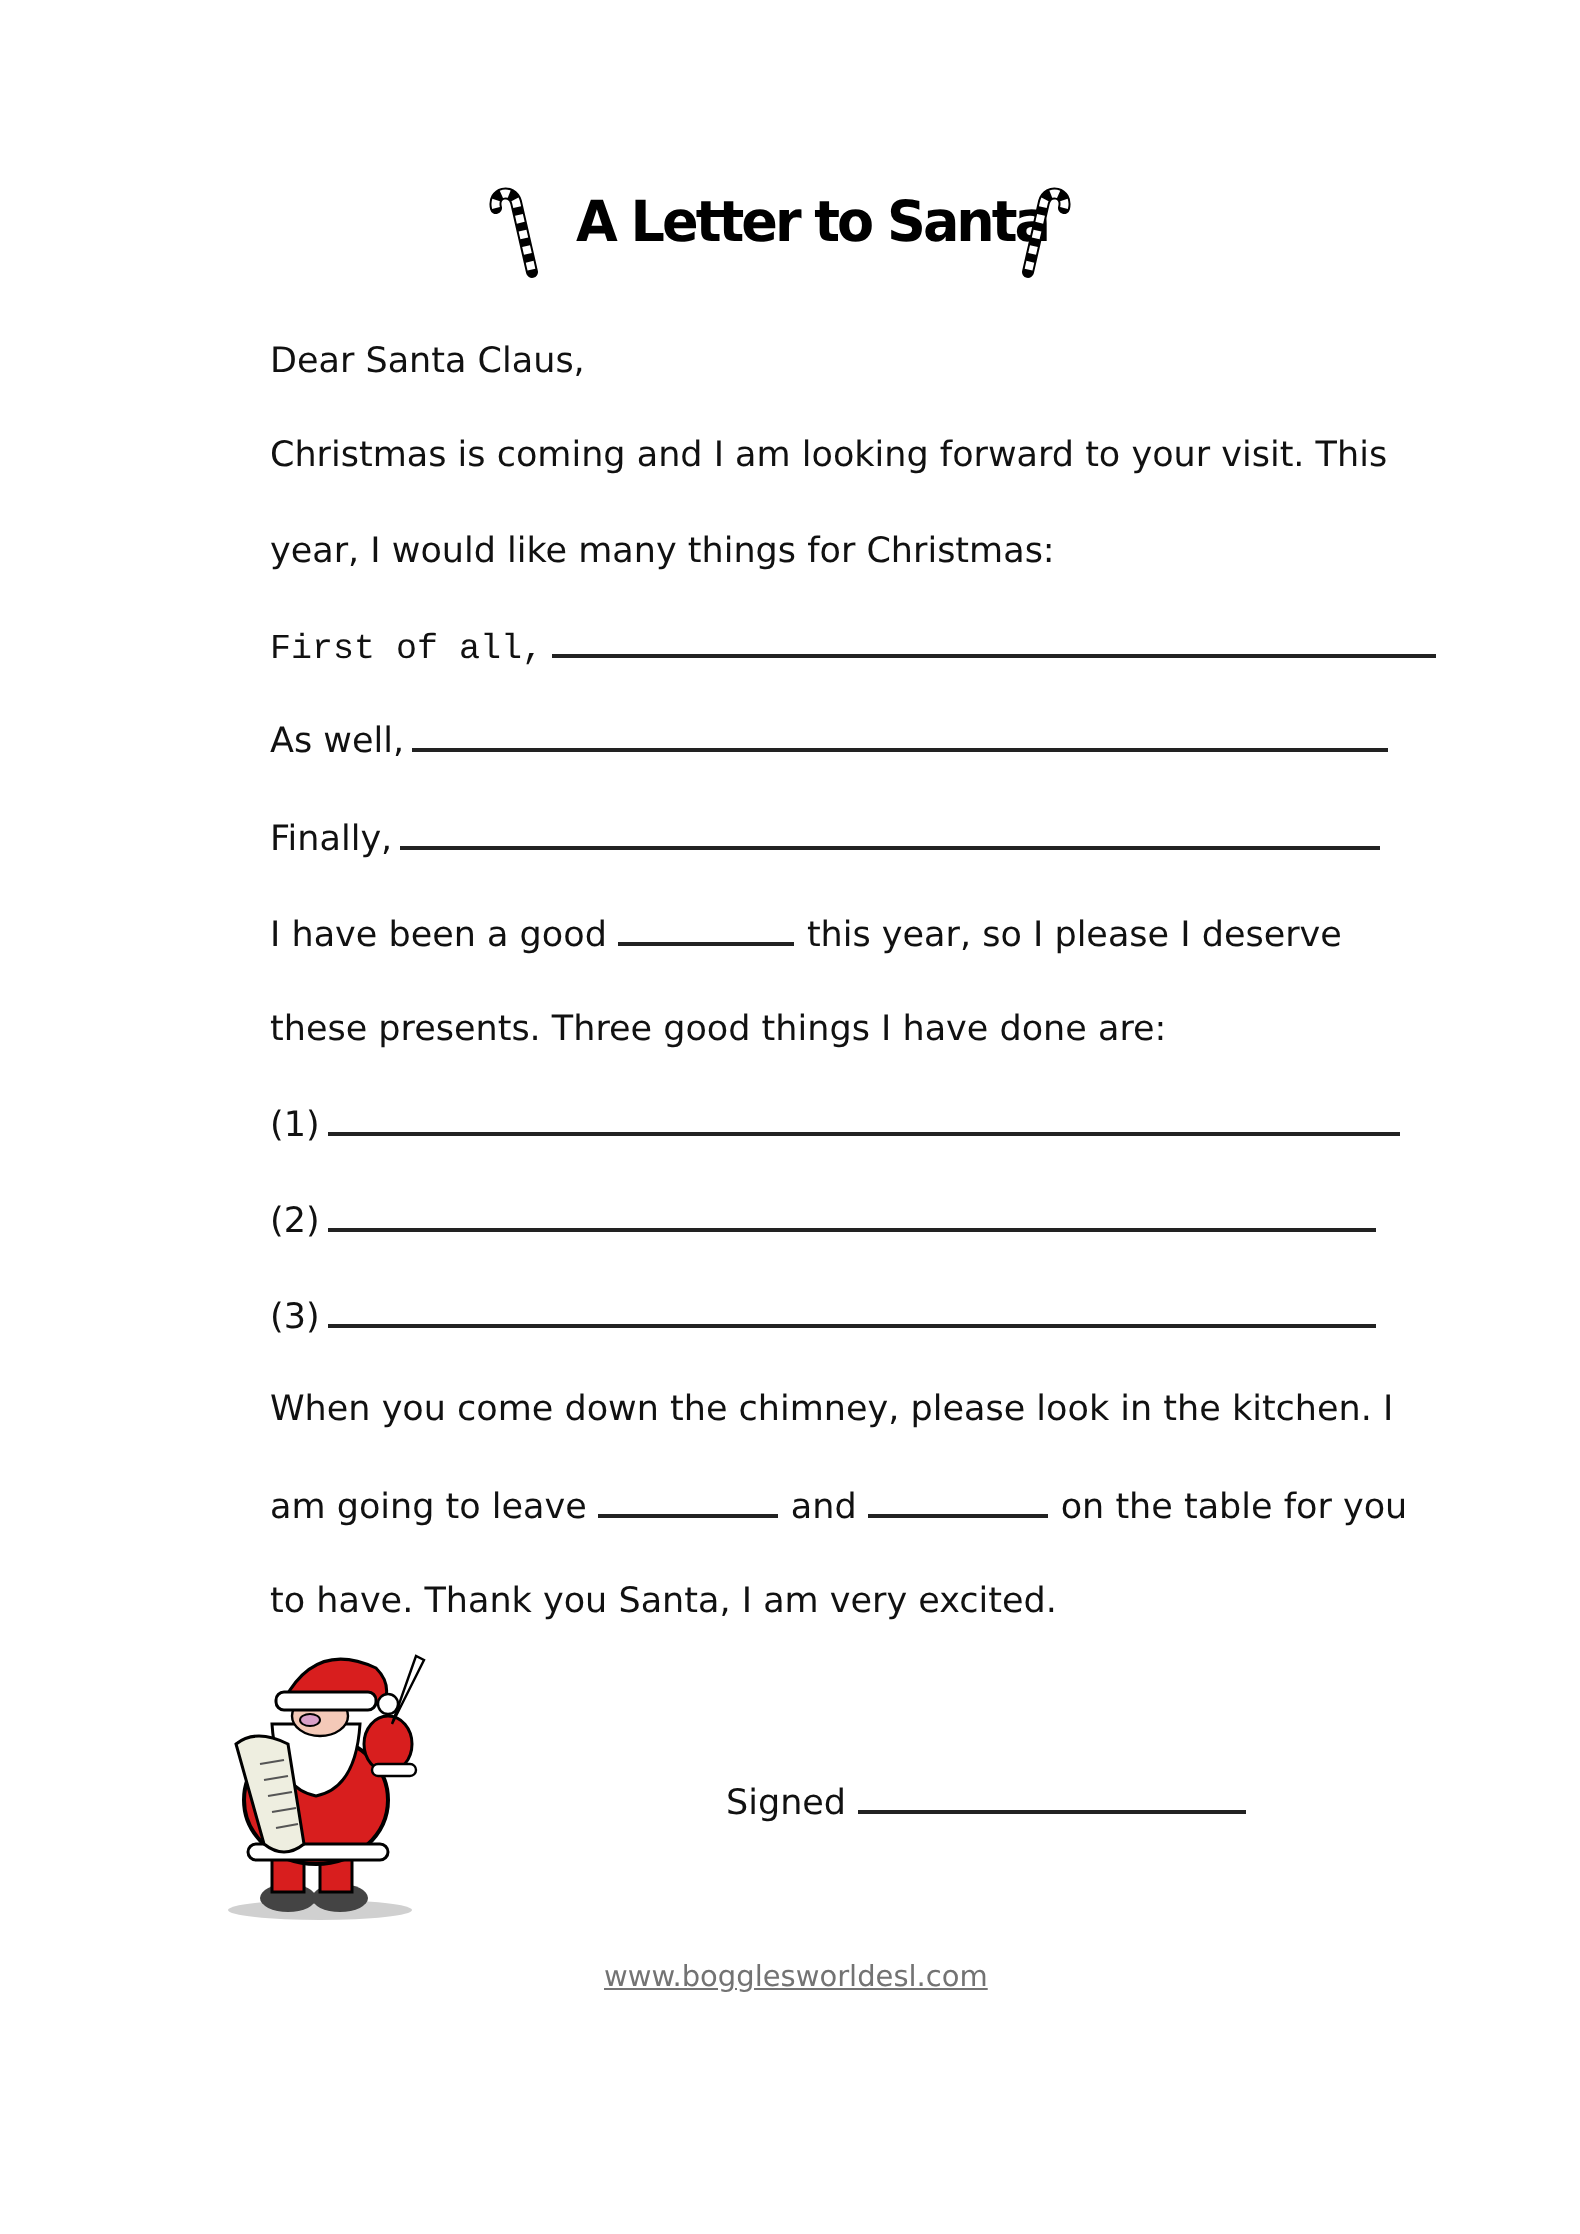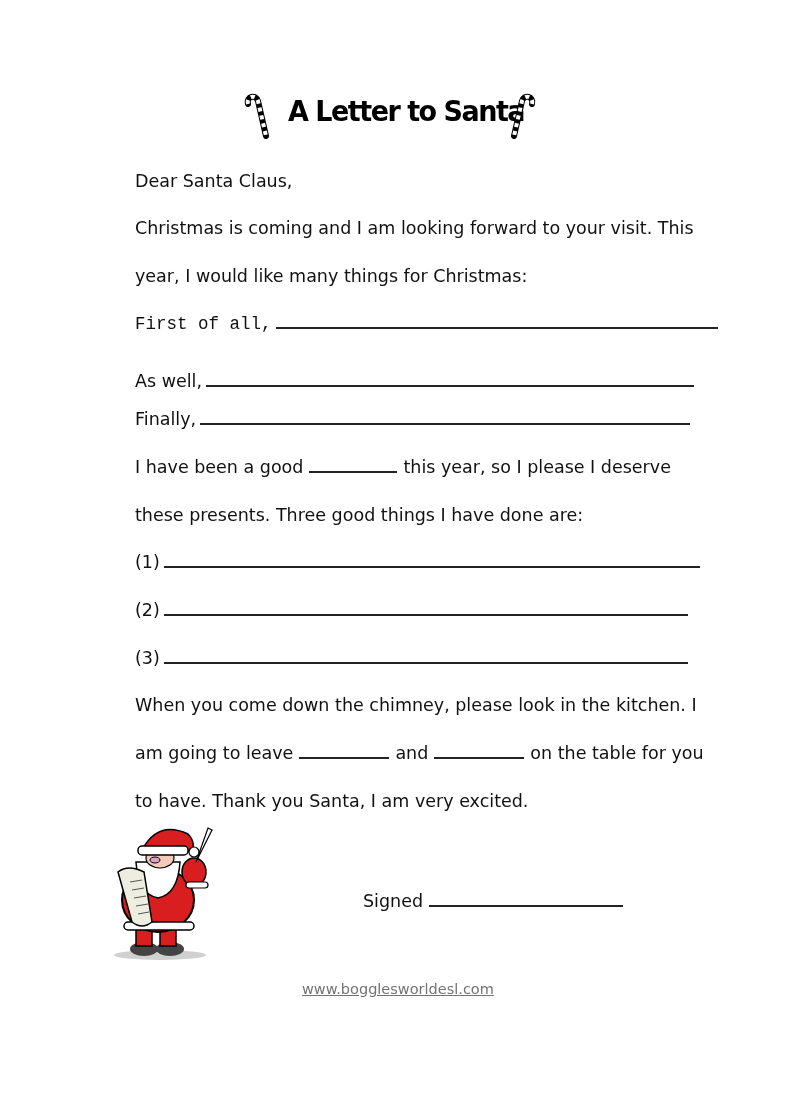--- a/index.html
+++ b/index.html
@@ -103,21 +103,21 @@
 <div class="line" style="top:169px;">Dear Santa Claus,</div>
 
 <div class="line" style="top:216px;">Christmas is coming and I am looking forward to your visit.   This</div>
 
 <div class="line" style="top:264px;">year, I would like many things for Christmas:</div>
 
 <div class="line" style="top:311px;font-family:Liberation Mono, monospace;">
   <span>First of all,</span><span class="blank" style="width:442px;"></span>
 </div>
 
-<div class="line" style="top:369px;text-align:right;">
+<div class="line" style="top:358px;text-align:right;">
   <span>As well,</span><span class="blank" style="width:488px;"></span>
 </div>
 
 <div class="line" style="top:407px;">
   <span>Finally,</span><span class="blank" style="width:490px;"></span>
 </div>
 
 <div class="line" style="top:455px;">
   <span>I have been a good</span><span class="blank inline" style="width:88px;"></span><span>this year, so I please I deserve</span>
 </div>

